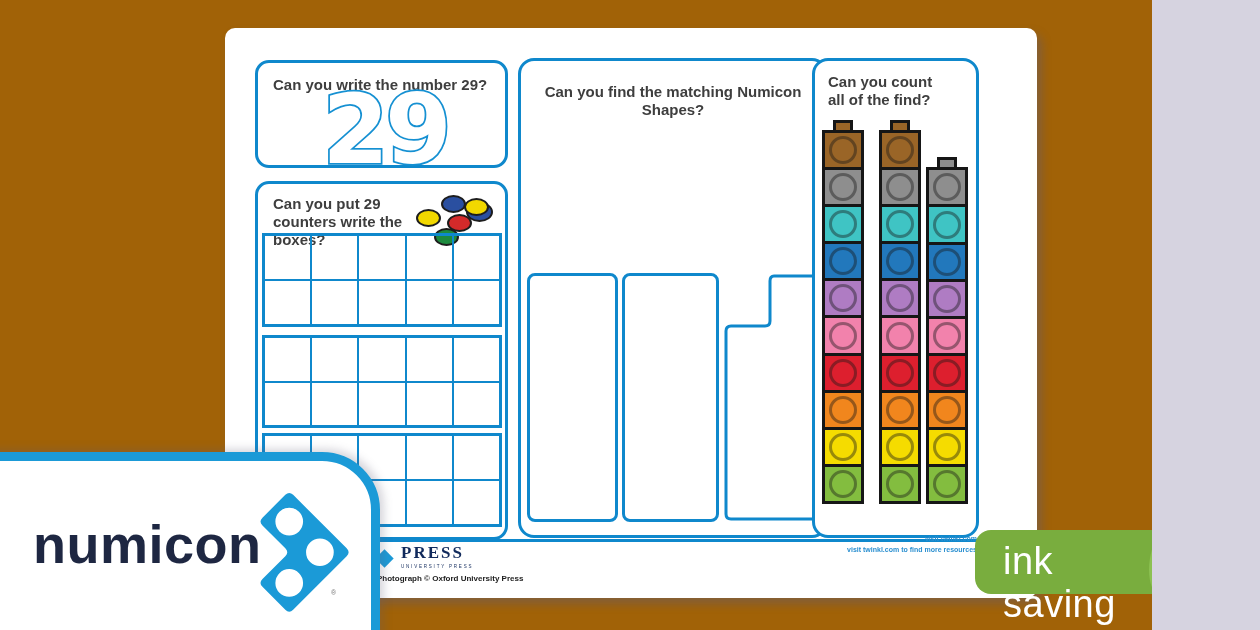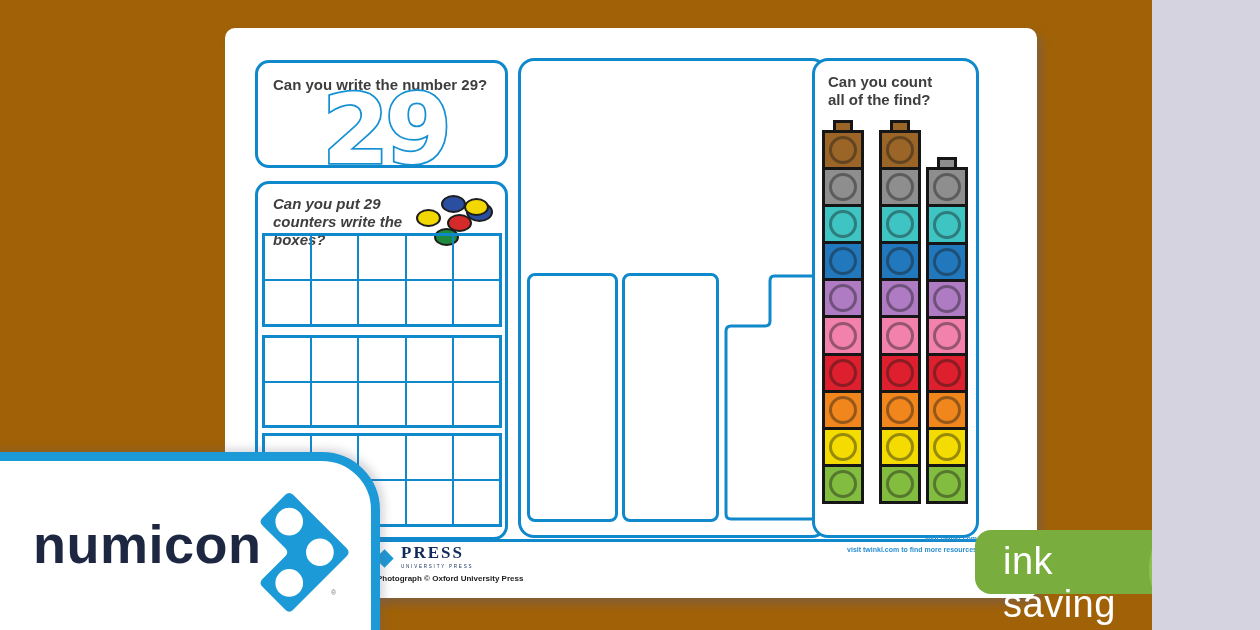--- a/index.html
+++ b/index.html
@@ -16,21 +16,21 @@
   .panel { position:absolute; background:#fff; border:3px solid #0f88cc; border-radius:14px; }
   #panel-write    { left:30px;  top:32px;  width:253px; height:108px; }
   #panel-counters { left:30px;  top:153px; width:253px; height:359px; }
   #panel-shapes   { left:293px; top:30px;  width:310px; height:480px; border-radius:16px; }
   #panel-cubes    { left:587px; top:30px;  width:167px; height:480px; border-radius:16px; }
 
   #bottom-rule { position:absolute; left:30px; top:511px; width:750px; height:3px; background:#0f88cc; }
 
   .q-text { font-weight:bold; font-size:15px; color:#3e3e3e; line-height:18px; }
   #panel-write .q-text { margin:13px 0 0 15px; }
-  #panel-counters .q-text { margin:11px 0 0 15px; width:160px;font-style:italic; }
+  #panel-counters .q-text { margin:11px 0 0 15px; width:160px; }
   #panel-shapes .q-text { margin:22px 10px 0 10px; text-align:center; }
   #panel-cubes .q-text { margin:12px 0 0 13px; }
 
   #big-number-svg { position:absolute; left:0; top:20px; }
 
   
   #counter-cluster { position:absolute; right:5px; top:5px; width:96px; height:64px; }
   .cntr { position:absolute; width:25px; height:18px; border-radius:50%; border:2px solid #1d1d1d; }
   .cntr.s0 { left:12px; top:20px; }
   .cntr.s1 { left:37px; top:6px;  }
@@ -146,20 +146,21 @@
             <div></div>
             <div></div>
             <div></div>
             <div></div>
             <div></div>
           </div>
         </div>
     </div>
 
     <div class="panel" id="panel-shapes">
+      <div class="q-text">Can you find the matching Numicon Shapes?</div>
       <div class="shape-outline" id="shape-ten-1"></div>
       <div class="shape-outline" id="shape-ten-2"></div>
       <svg id="shape-nine" width="98" height="250" viewBox="0 0 98 250">
         <path d="M51,3 H89 Q94,3 94,8 V241 Q94,246 89,246 H8 Q3,246 3,241 V58 Q3,53 8,53 H42 Q47,53 47,48 V8 Q47,3 51,3 Z" fill="#ffffff" stroke="#0f88cc" stroke-width="3" stroke-linejoin="round"></path>
       </svg>
     </div>
 
     <div class="panel" id="panel-cubes">
       <div class="q-text">
         <span>Can you count</span><br>

